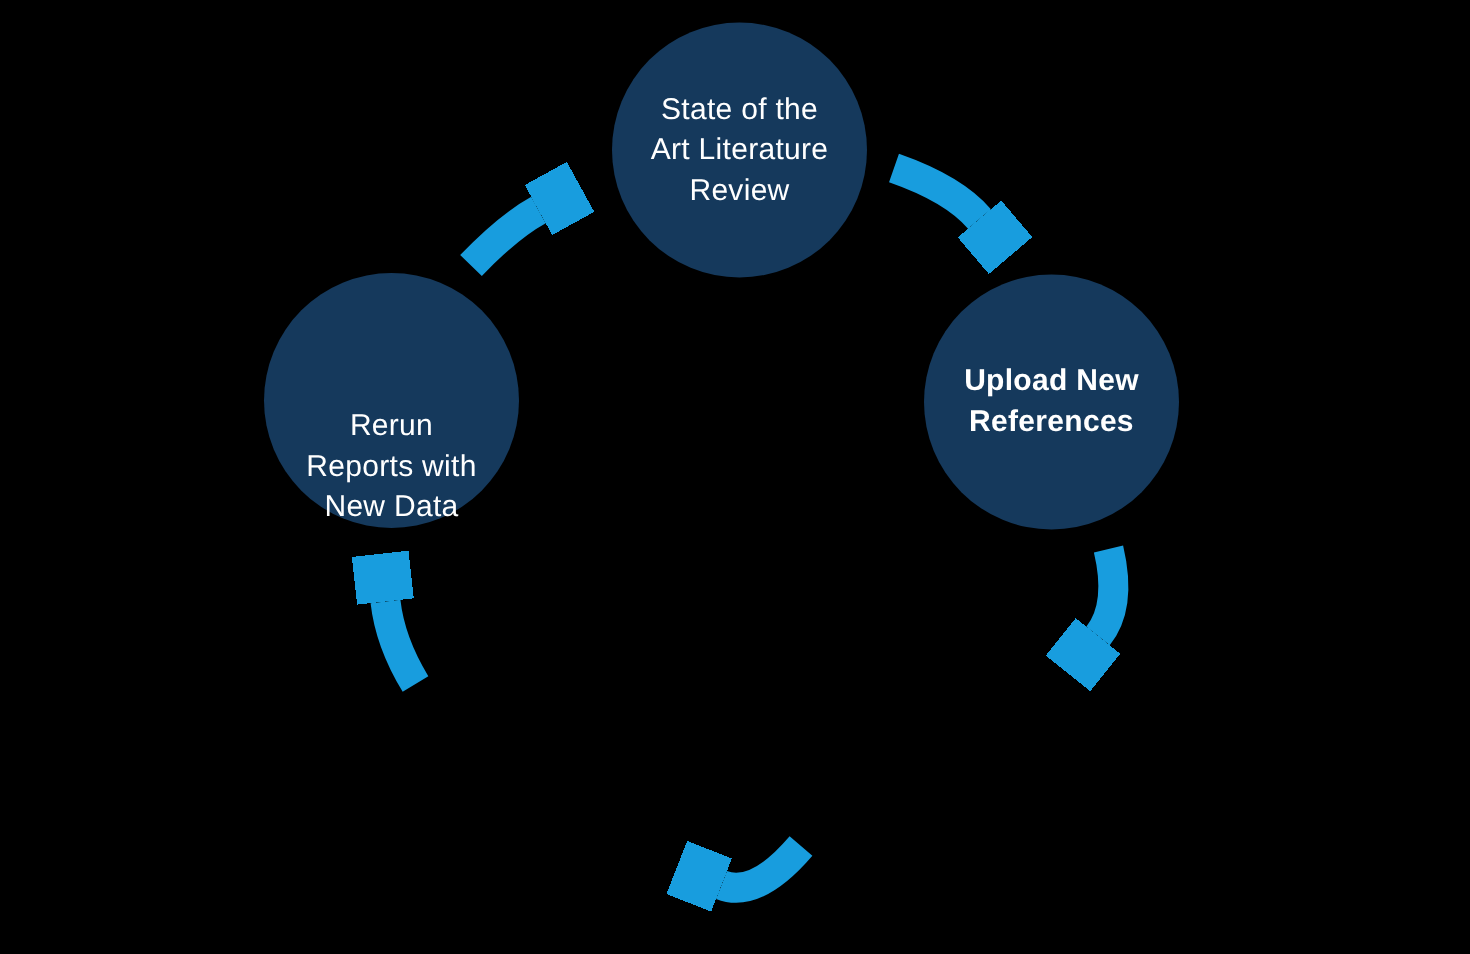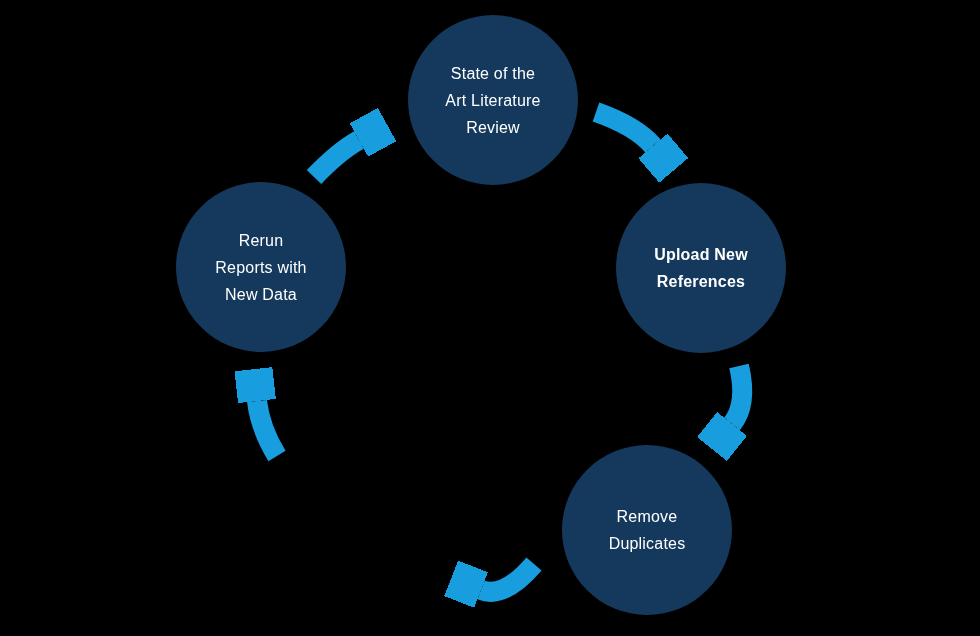--- a/index.html
+++ b/index.html
@@ -33,21 +33,21 @@
     width: 170px;
     height: 170px;
     border-radius: 50%;
     background: #15395C;
     display: flex;
     align-items: center;
     justify-content: center;
   }
   .step-label {
     color: #FFFFFF;
-    font-size: 16px;
+    font-size: 20px;
     line-height: 27px;
     text-align: center;
     white-space: pre-line;
     letter-spacing: 0.2px;
   }
 </style>
 </head>
 <body>
 
 <div class="stage">
@@ -69,25 +69,21 @@
     <span class="step-label">State of the
 Art Literature
 Review</span>
   </div>
 
   <div class="step-circle" style="left:616px; top:183px;font-weight:bold;">
     <span class="step-label">Upload New
 References</span>
   </div>
 
-  <div class="step-circle" style="left:562px; top:445px;">
-    <span class="step-label">Remove
-Duplicates</span>
-  </div>
 
 
-  <div class="step-circle" style="left:176px; top:182px;">
+  <div class="step-circle" style="left:176px; top:182px;align-items:flex-end;">
     <span class="step-label">Rerun
 Reports with
 New Data</span>
   </div>
 
 </div>
 
 </body></html>

